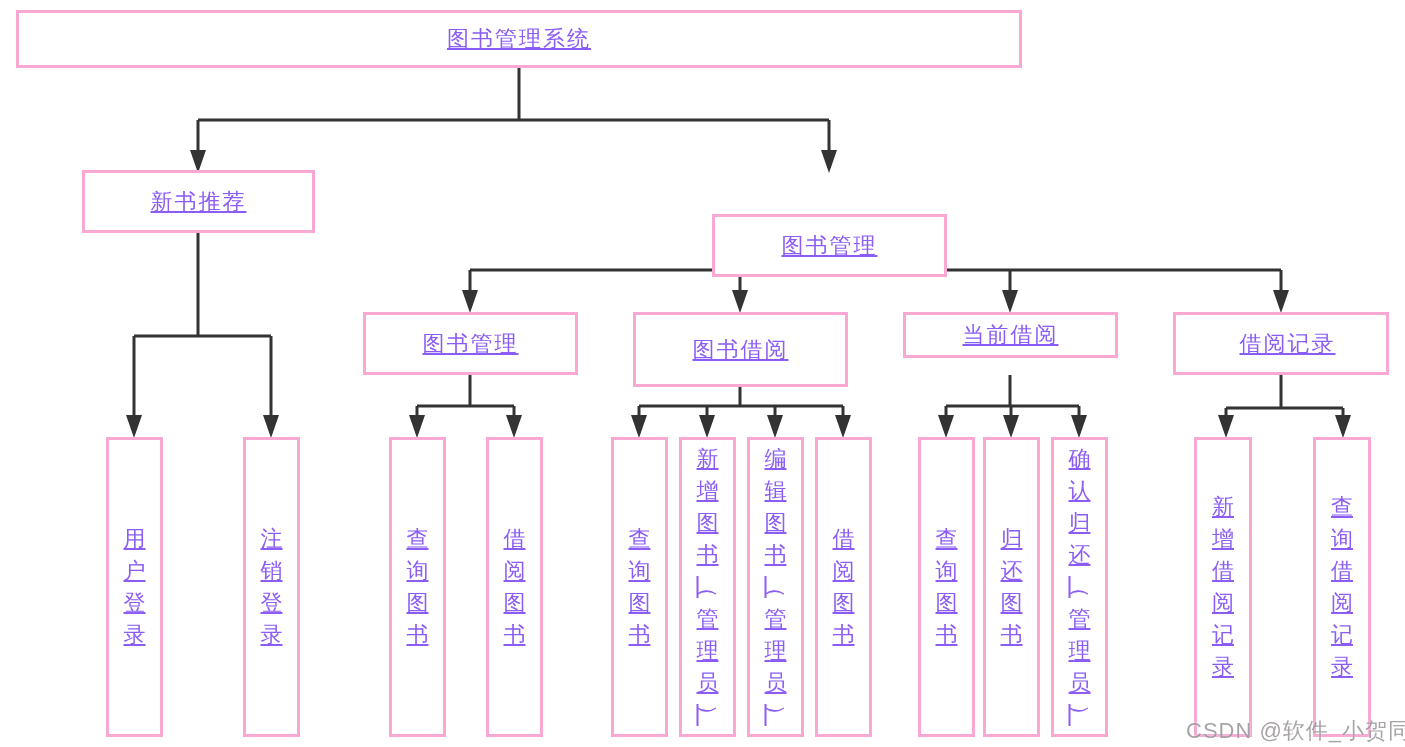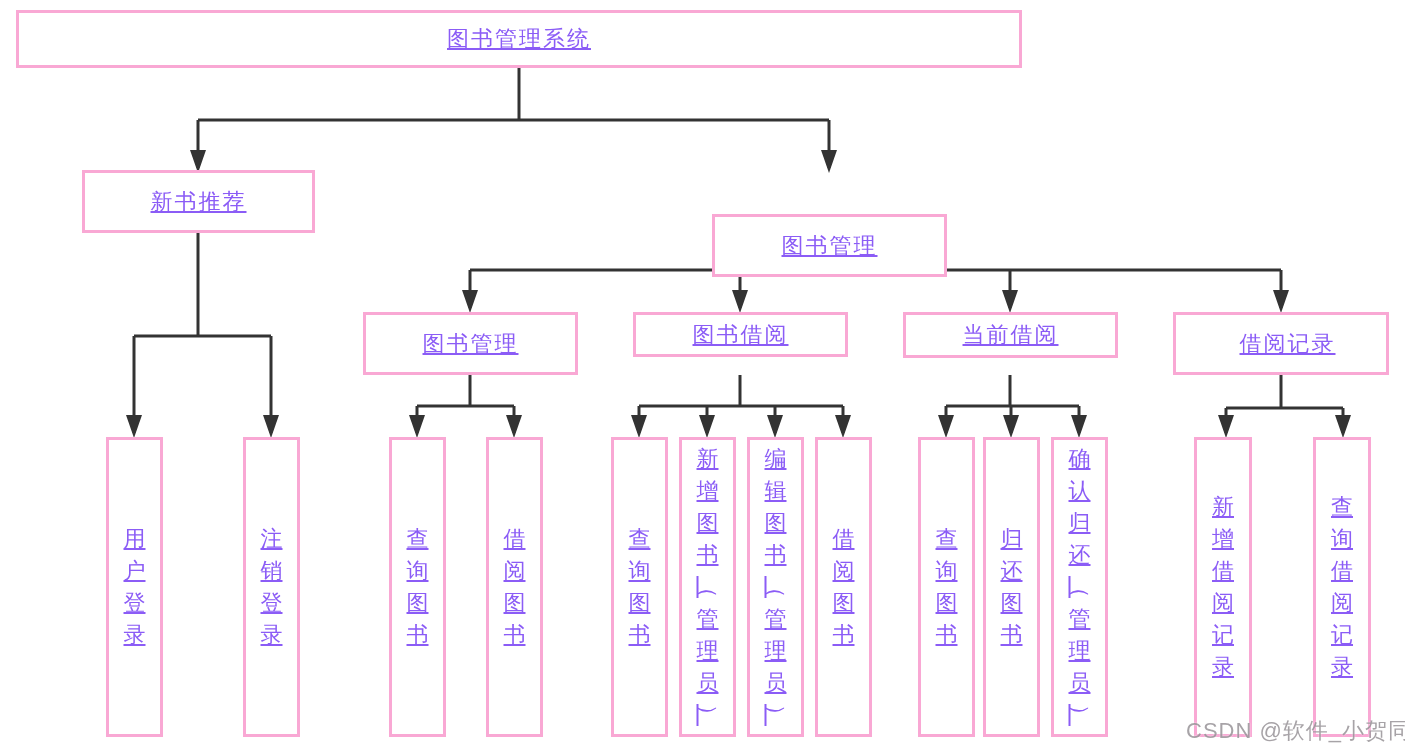--- a/index.html
+++ b/index.html
@@ -95,21 +95,21 @@
       <polygon points="1335,415 1351,415 1343,438"></polygon>
     </g>
   </svg>
 
   <div class="node h" style="left:16px;top:10px;width:1006px;height:58px;">图书管理系统</div>
 
   <div class="node h" style="left:82px;top:170px;width:233px;height:63px;">新书推荐</div>
   <div class="node h" style="left:712px;top:170px;width:235px;height:63px;margin-top:44px;">图书管理</div>
 
   <div class="node h" style="left:363px;top:312px;width:215px;height:63px;">图书管理</div>
-  <div class="node h" style="left:633px;top:312px;width:215px;height:45px;">图书借阅</div>
+  <div class="node h" style="left:633px;top:312px;width:215px;height:75px;">图书借阅</div>
   <div class="node h" style="left:903px;top:312px;width:215px;height:46px;">当前借阅</div>
   <div class="node h" style="left:1173px;top:312px;width:216px;height:63px;padding-left:13px;">借阅记录</div>
 
   <div class="node v" style="left:106px;top:437px;width:57px;height:300px;">
       <span class="vchar">用</span>
       <span class="vchar">户</span>
       <span class="vchar">登</span>
       <span class="vchar">录</span>
     </div>
   <div class="node v" style="left:243px;top:437px;width:57px;height:300px;">

